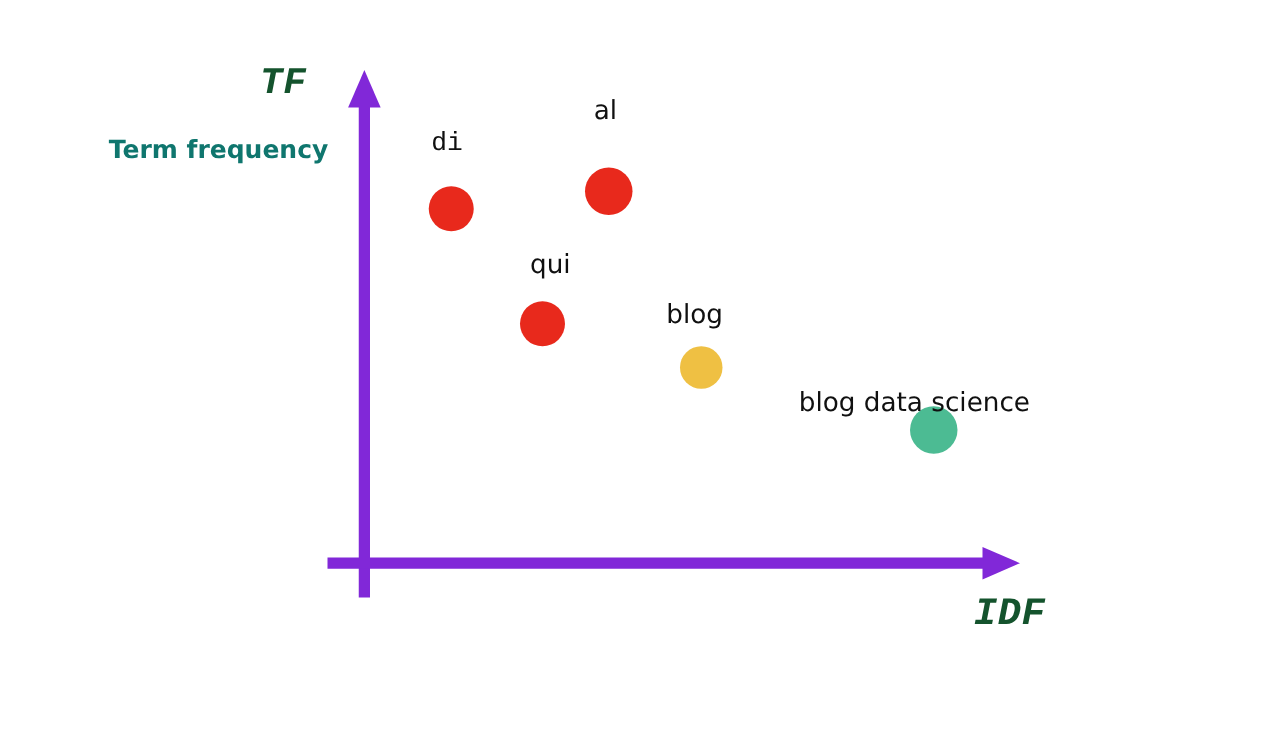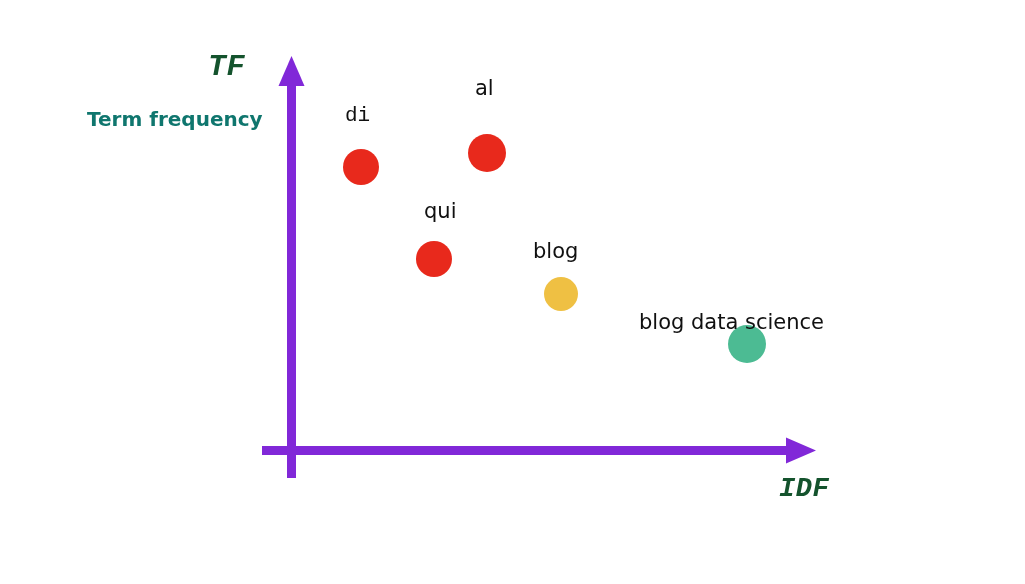--- a/index.html
+++ b/index.html
@@ -39,21 +39,21 @@
     letter-spacing: 0.5px;
   }
   #tf-name {
     left: 208px;
     top: 50px;
     font-size: 30px;
   }
   #idf-name {
     left: 779px;
     top: 474px;
-    font-size: 27px;
+    font-size: 31px;
   }
 
   
   .axis-desc {
     position: absolute;
     font-family: "DejaVu Sans", sans-serif;
     font-weight: bold;
     color: #0f766e;
     white-space: nowrap;
     font-size: 20px;

